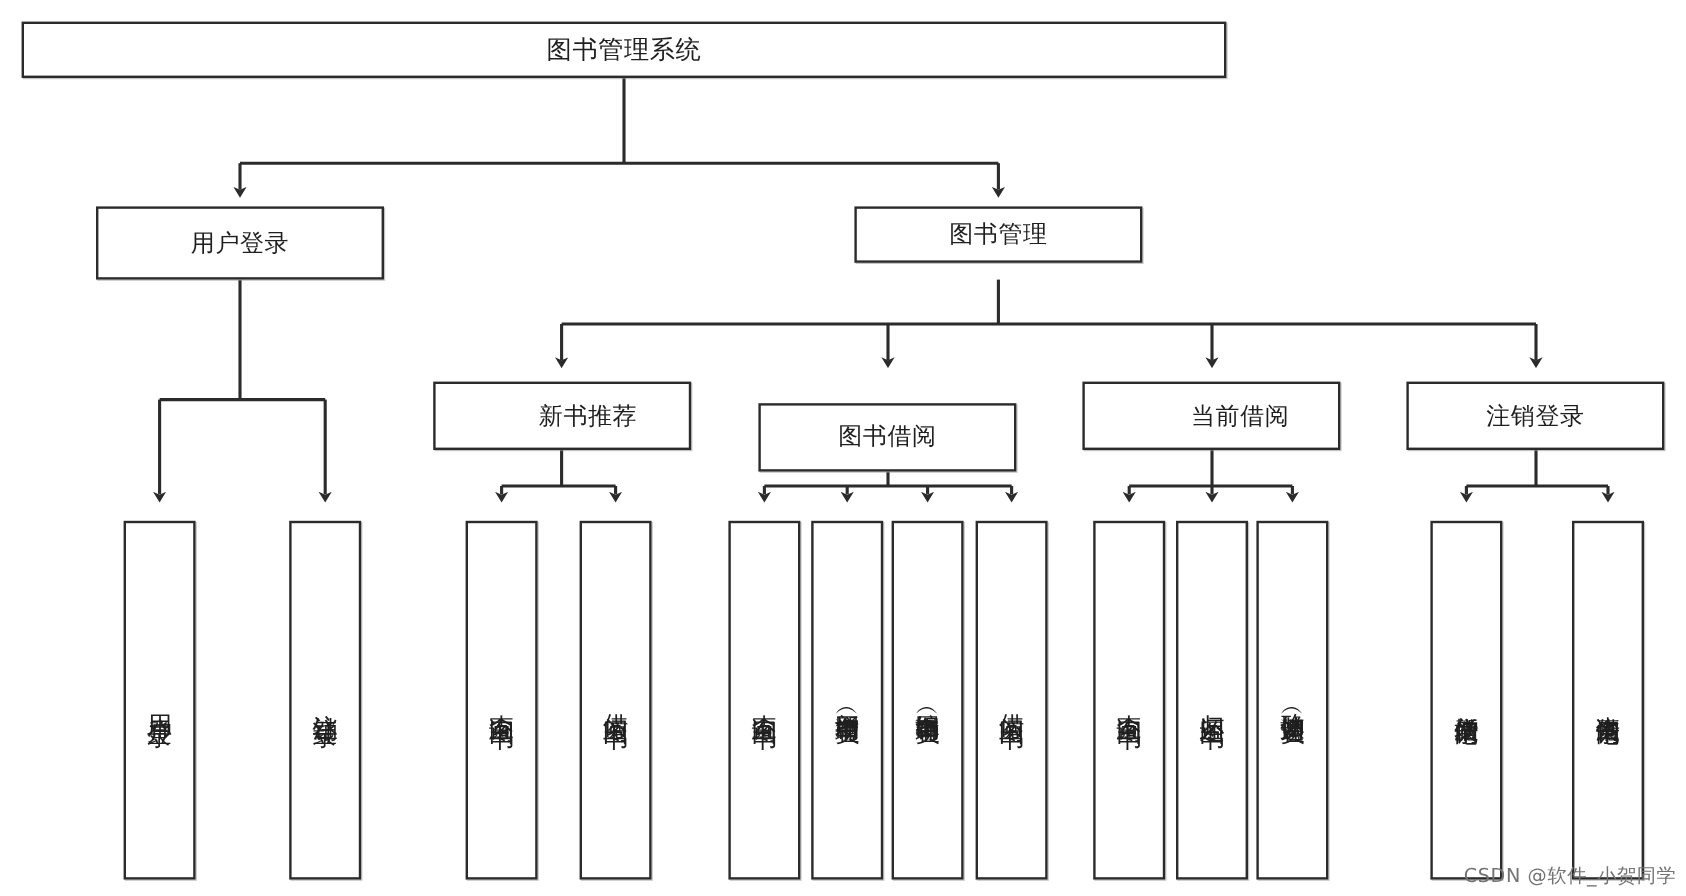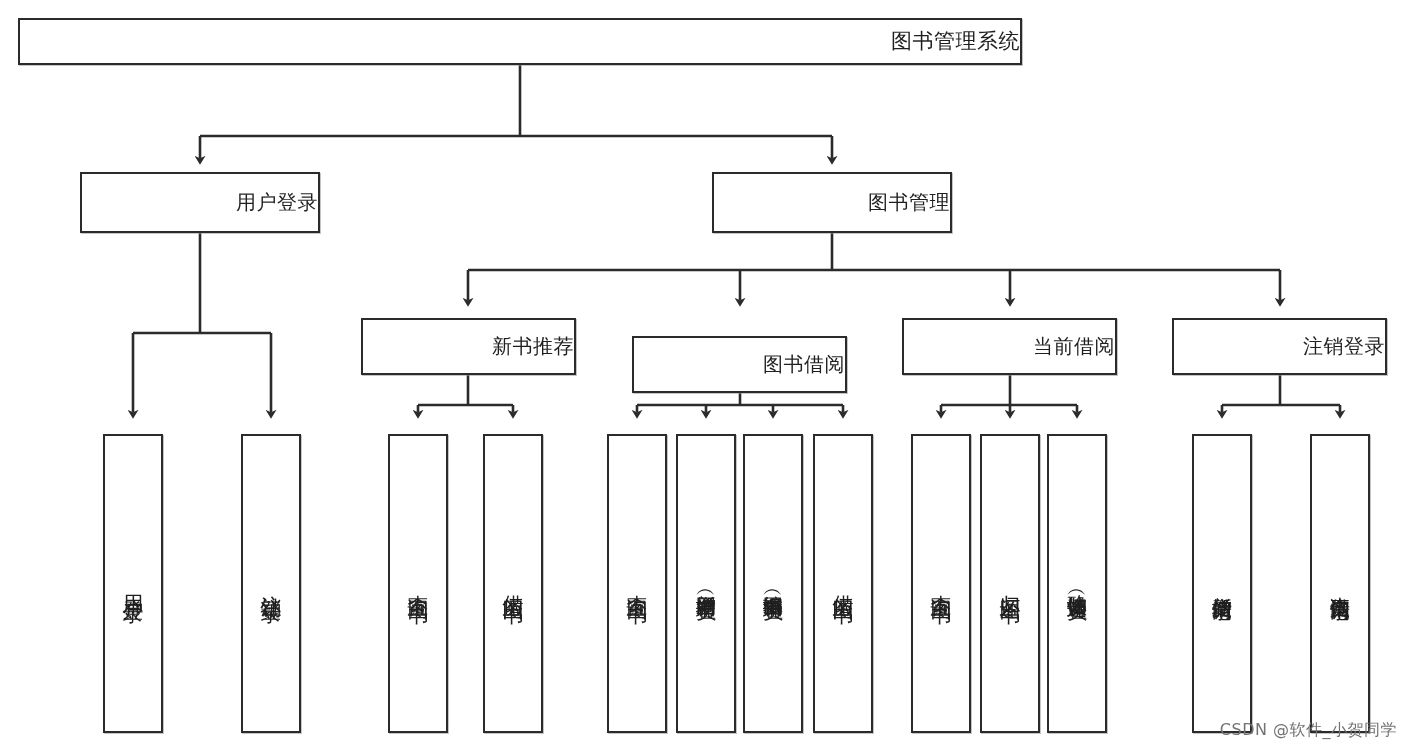--- a/index.html
+++ b/index.html
@@ -23,21 +23,21 @@
     height: 747px;
     pointer-events: none;
   }
   .node {
     position: absolute;
     box-sizing: border-box;
     background: #ffffff;
     border: 2px solid #2b2b2b;
     display: flex;
     align-items: center;
-    justify-content: flex-end;
+    justify-content: center;
     color: #222222;
     box-shadow: 1px 1px 0 rgba(150,150,150,0.55);
   }
   .node-label {
     display: block;
     text-align: center;
     line-height: 1.18;
     letter-spacing: 0.5px;
     color: #1f1f1f;
   }
@@ -135,21 +135,21 @@
   </svg>
 
   <div class="node horiz root" style="left:18px; top:18px; width:1004px; height:47px;">
     <span class="node-label">图书管理系统</span>
   </div>
 
   <div class="node horiz" style="left:80px; top:172px; width:240px; height:61px;">
     <span class="node-label">用户登录</span>
   </div>
 
-  <div class="node horiz" style="left:712px; top:172px; width:240px; height:61px;">
+  <div class="node horiz" style="left:712px; top:172px; width:240px; height:47px;">
     <span class="node-label">图书管理</span>
   </div>
 
   <div class="node horiz" style="left:361px; top:318px; width:215px; height:57px;padding-left:43px;">
     <span class="node-label">新书推荐</span>
   </div>
 
   <div class="node horiz" style="left:632px; top:336px; width:215px; height:57px;font-family:Liberation Serif, serif;">
     <span class="node-label">图书借阅</span>
   </div>

